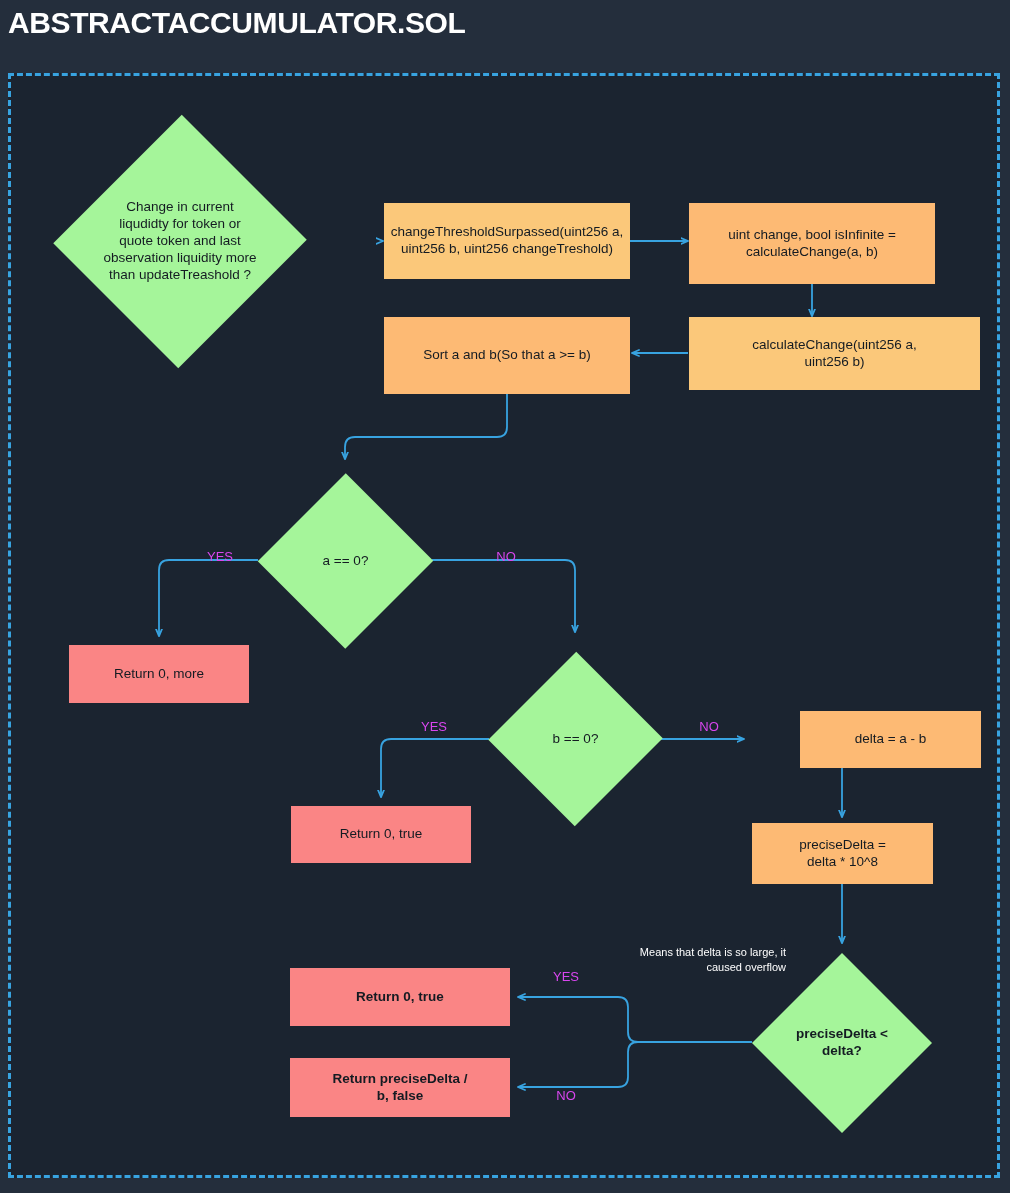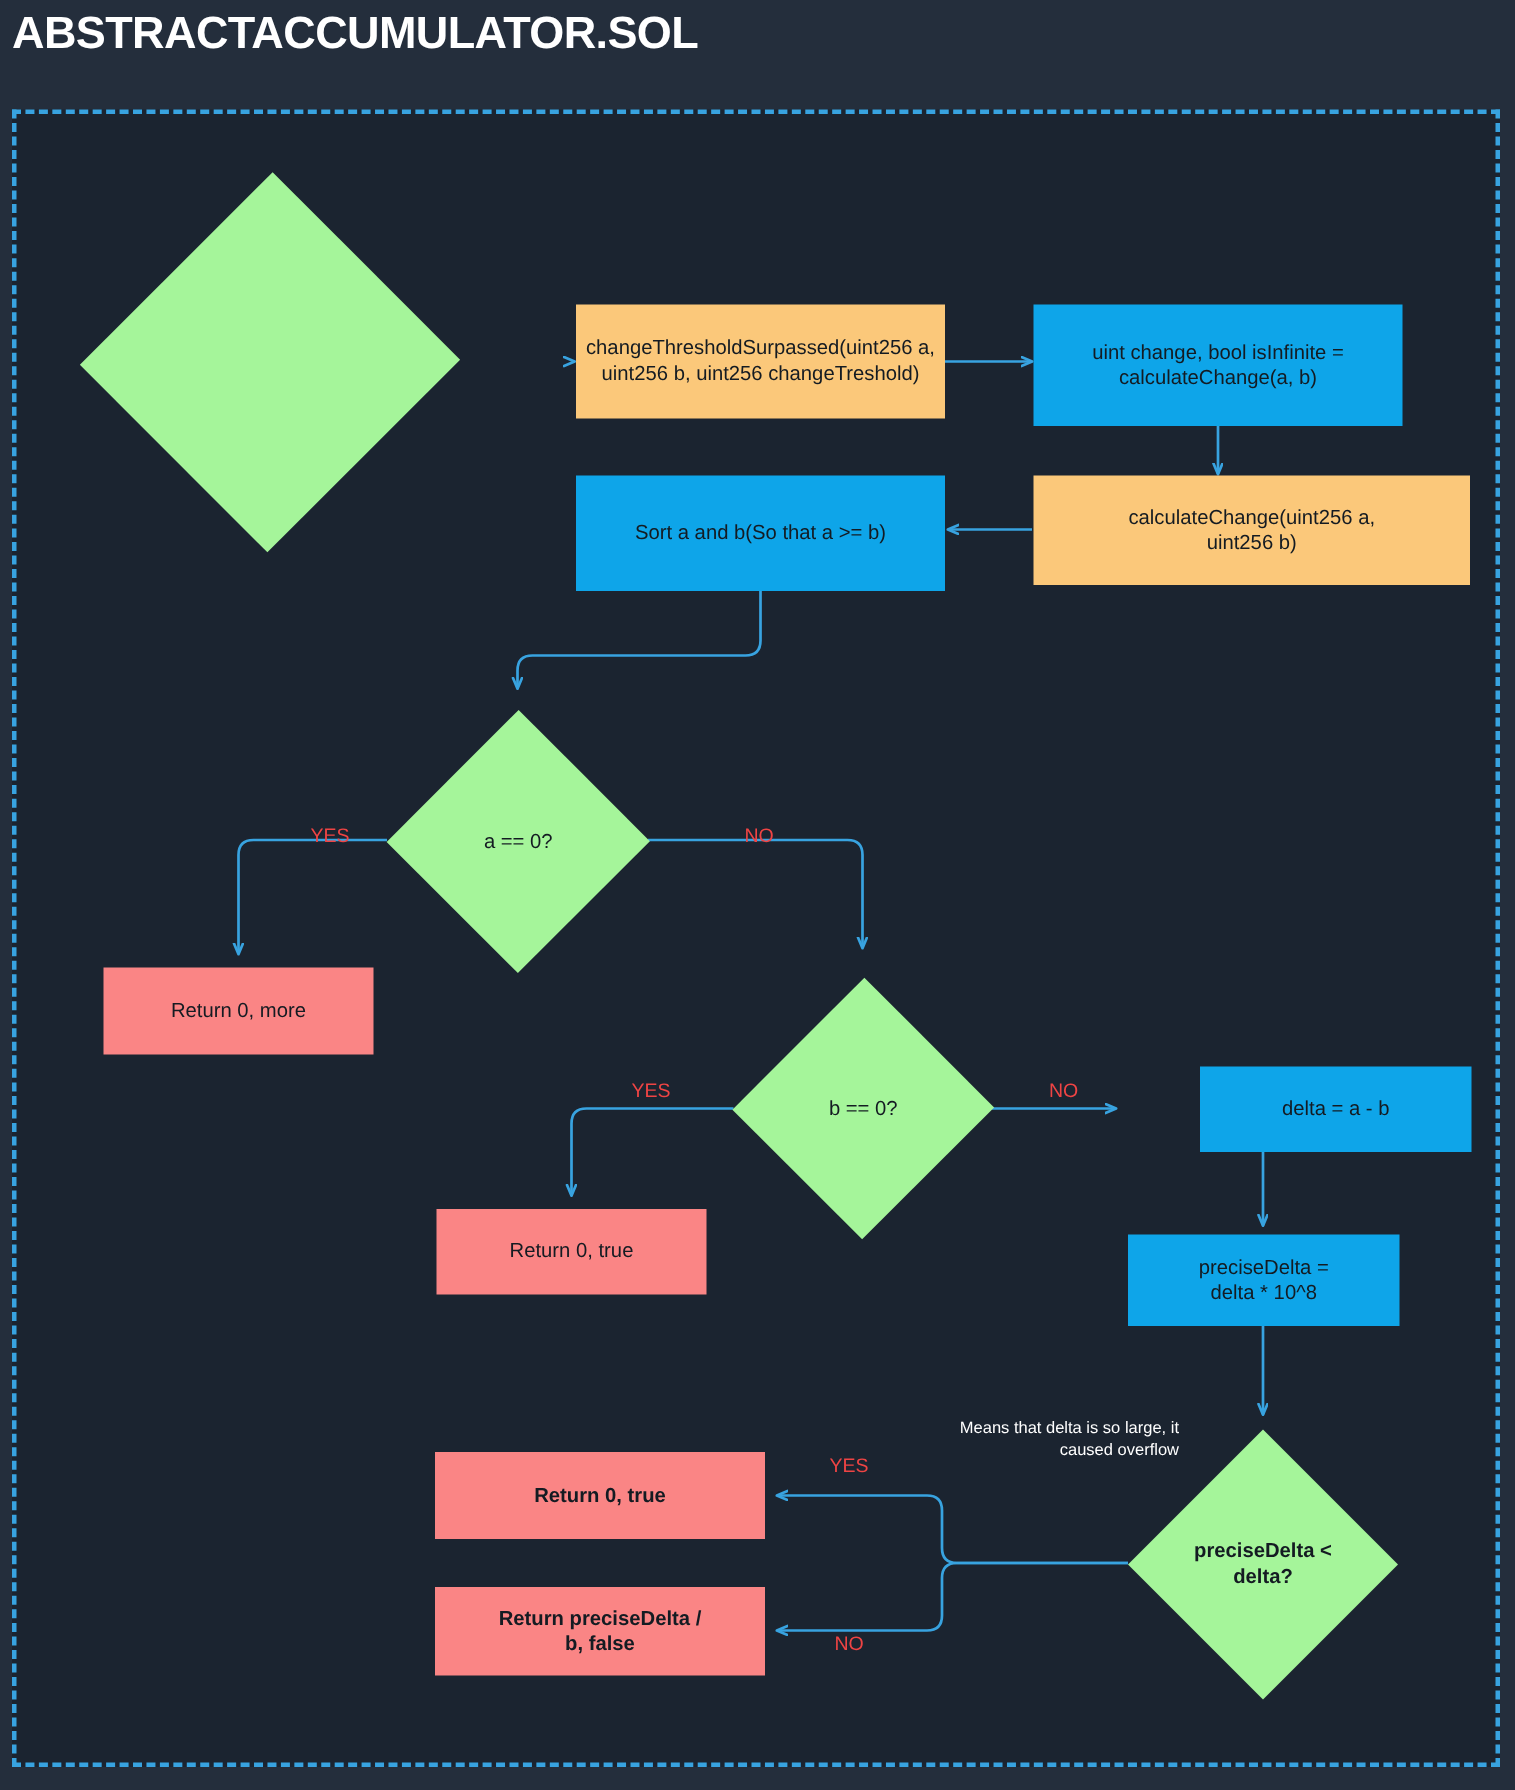--- a/index.html
+++ b/index.html
@@ -47,21 +47,21 @@
     box-sizing: border-box;
     display: flex;
     align-items: center;
     justify-content: center;
     text-align: center;
     color: #141b22;
     font-size: 13.5px;
     line-height: 1.25;
     padding: 4px 0;
   }
-  .proc-green { background: #0ea5e9; }
+  .proc-green { background: #fdba74; }
   .proc-orange { background: #fbc87a; }
   .proc-red { background: #fa8585; }
   .diamond-wrap {
     position: absolute;
     display: flex;
     align-items: center;
     justify-content: center;
   }
   .diamond-shape {
     position: absolute;
@@ -75,21 +75,21 @@
     position: relative;
     z-index: 2;
     text-align: center;
     color: #141b22;
     font-size: 13.5px;
     line-height: 1.25;
     padding: 0 6px;
   }
   .edge-label {
     position: absolute;
-    color: #ef4444;
+    color: #d946ef;
     font-size: 13px;
     text-align: center;
     white-space: nowrap;
   }
   .note-label {
     position: absolute;
     color: #ffffff;
     font-size: 11px;
     line-height: 1.35;
     text-align: right;
@@ -138,20 +138,21 @@
     <path d="M842,884 L842,943" marker-end="url(#arrow)"></path>
 
     <path d="M752,1042 L638,1042 Q628,1042 628,1032 L628,1007 Q628,997 618,997 L518,997" marker-end="url(#arrow)"></path>
 
     <path d="M752,1042 L638,1042 Q628,1042 628,1052 L628,1077 Q628,1087 618,1087 L518,1087" marker-end="url(#arrow)"></path>
   </g>
 </svg>
 
 <div class="diamond-wrap" style="left:55px; top:113px; width:250px; height:257px;">
   <div class="diamond-shape"></div>
+  <div class="diamond-label" style="width:155px;">Change in current liqudidty for token or quote token and last observation liquidity more than updateTreashold ?</div>
 </div>
 
 <div class="node proc-orange" style="left:384px; top:203px; width:246px; height:76px;">
   <span>changeThresholdSurpassed(uint256 a, uint256 b, uint256 changeTreshold)</span>
 </div>
 
 <div class="node proc-green" style="left:689px; top:203px; width:246px; height:81px;">
   <span style="width:215px;">uint change, bool isInfinite = calculateChange(a, b)</span>
 </div>
 

